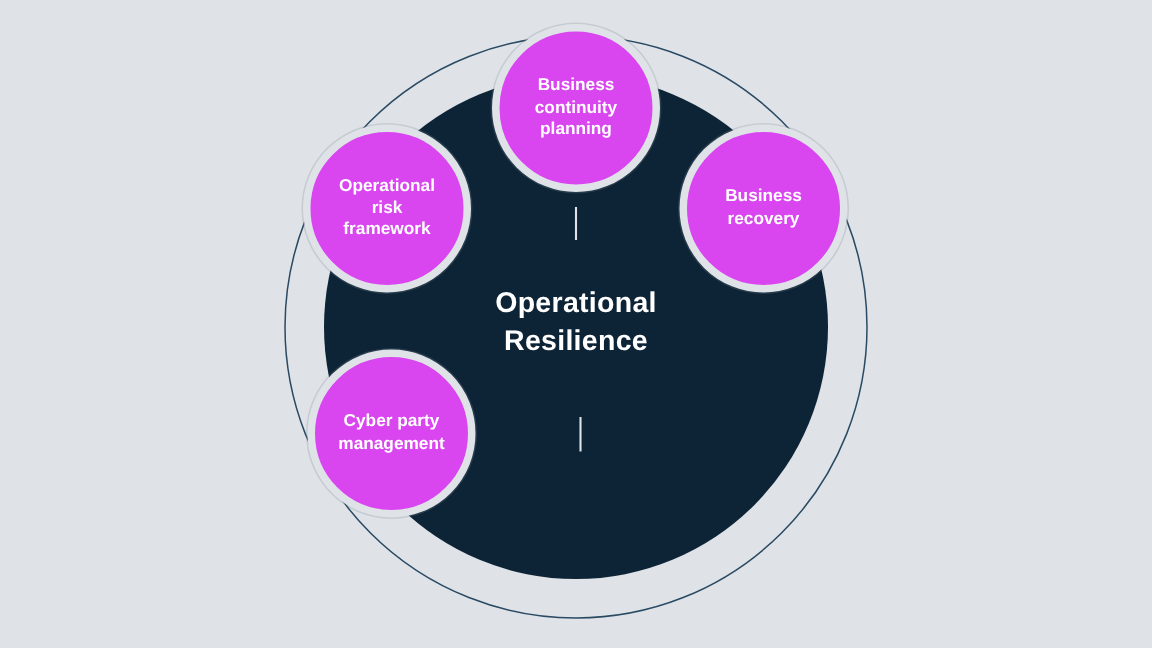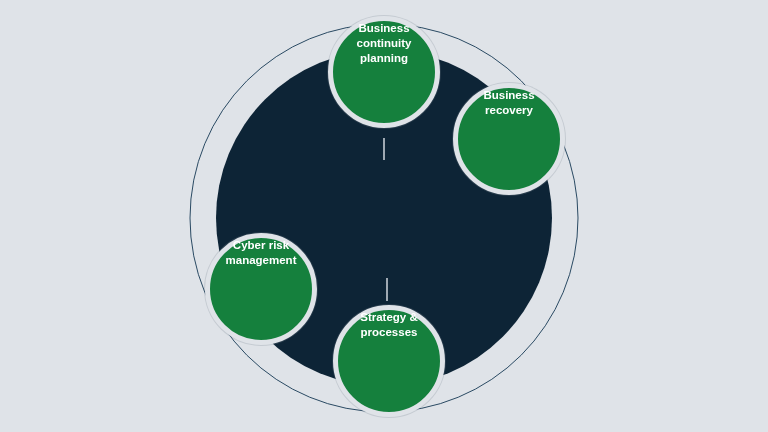--- a/index.html
+++ b/index.html
@@ -35,25 +35,25 @@
     font-weight: bold;
     line-height: 1.32;
     letter-spacing: 0.2px;
   }
   .node {
     position: absolute;
     box-sizing: border-box;
     width: 112px;
     height: 112px;
     border-radius: 50%;
-    background: #15803d;
+    background: #d946ef;
     border: 5px solid #dfe3e8;
     box-shadow: 0 0 0 1px rgba(120,130,145,0.25);
     display: flex;
-    align-items: flex-start;
+    align-items: center;
     justify-content: center;
   }
   .node-label {
     width: 80px;
     text-align: center;
     color: #ffffff;
     font-size: 11.5px;
     font-weight: bold;
     line-height: 1.3;
   }
@@ -72,32 +72,33 @@
   <svg class="diagram-svg" viewBox="0 0 768 432" xmlns="http://www.w3.org/2000/svg">
 
     <circle cx="384" cy="218" r="194" fill="none" stroke="#2a4a63" stroke-width="1"></circle>
 
     <circle cx="384" cy="218" r="168" fill="#0d2436"></circle>
 
     <line x1="384" y1="138" x2="384" y2="160" stroke="#dfe3e8" stroke-width="1.4"></line>
     <line x1="387" y1="278" x2="387" y2="301" stroke="#dfe3e8" stroke-width="1.4"></line>
   </svg>
 
+  <div class="hub-title">Operational Resilience</div>
 
   <div class="node node-business">
     <div class="node-label">Business continuity planning</div>
   </div>
 
   <div class="node node-disaster">
     <div class="node-label">Business recovery</div>
   </div>
 
 
-  <div class="node node-strategy">
-    <div class="node-label">Strategy &amp; processes</div>
+
+  <div class="node node-cyber">
+    <div class="node-label">Cyber party management</div>
   </div>
 
-  <div class="node node-cyber">
-    <div class="node-label">Cyber risk management</div>
+  <div class="node node-opsrisk">
+    <div class="node-label">Operational risk framework</div>
   </div>
-
 
 </div>
 
 </body></html>

